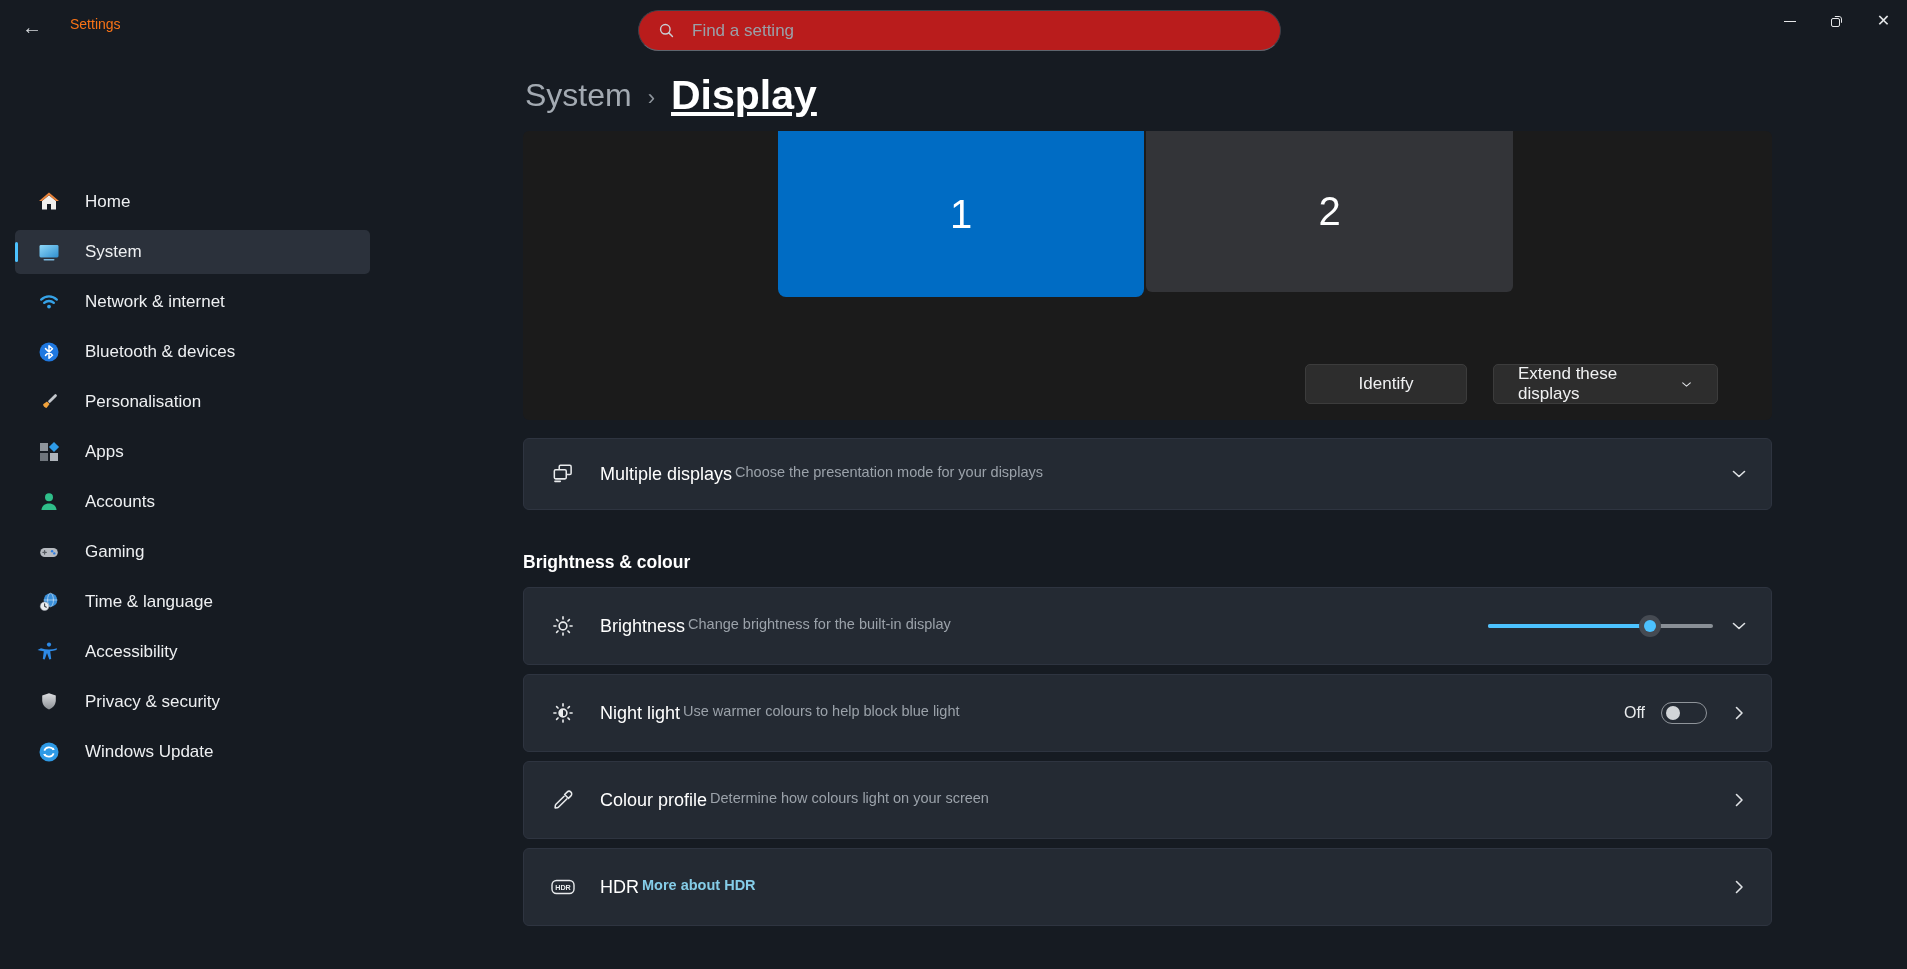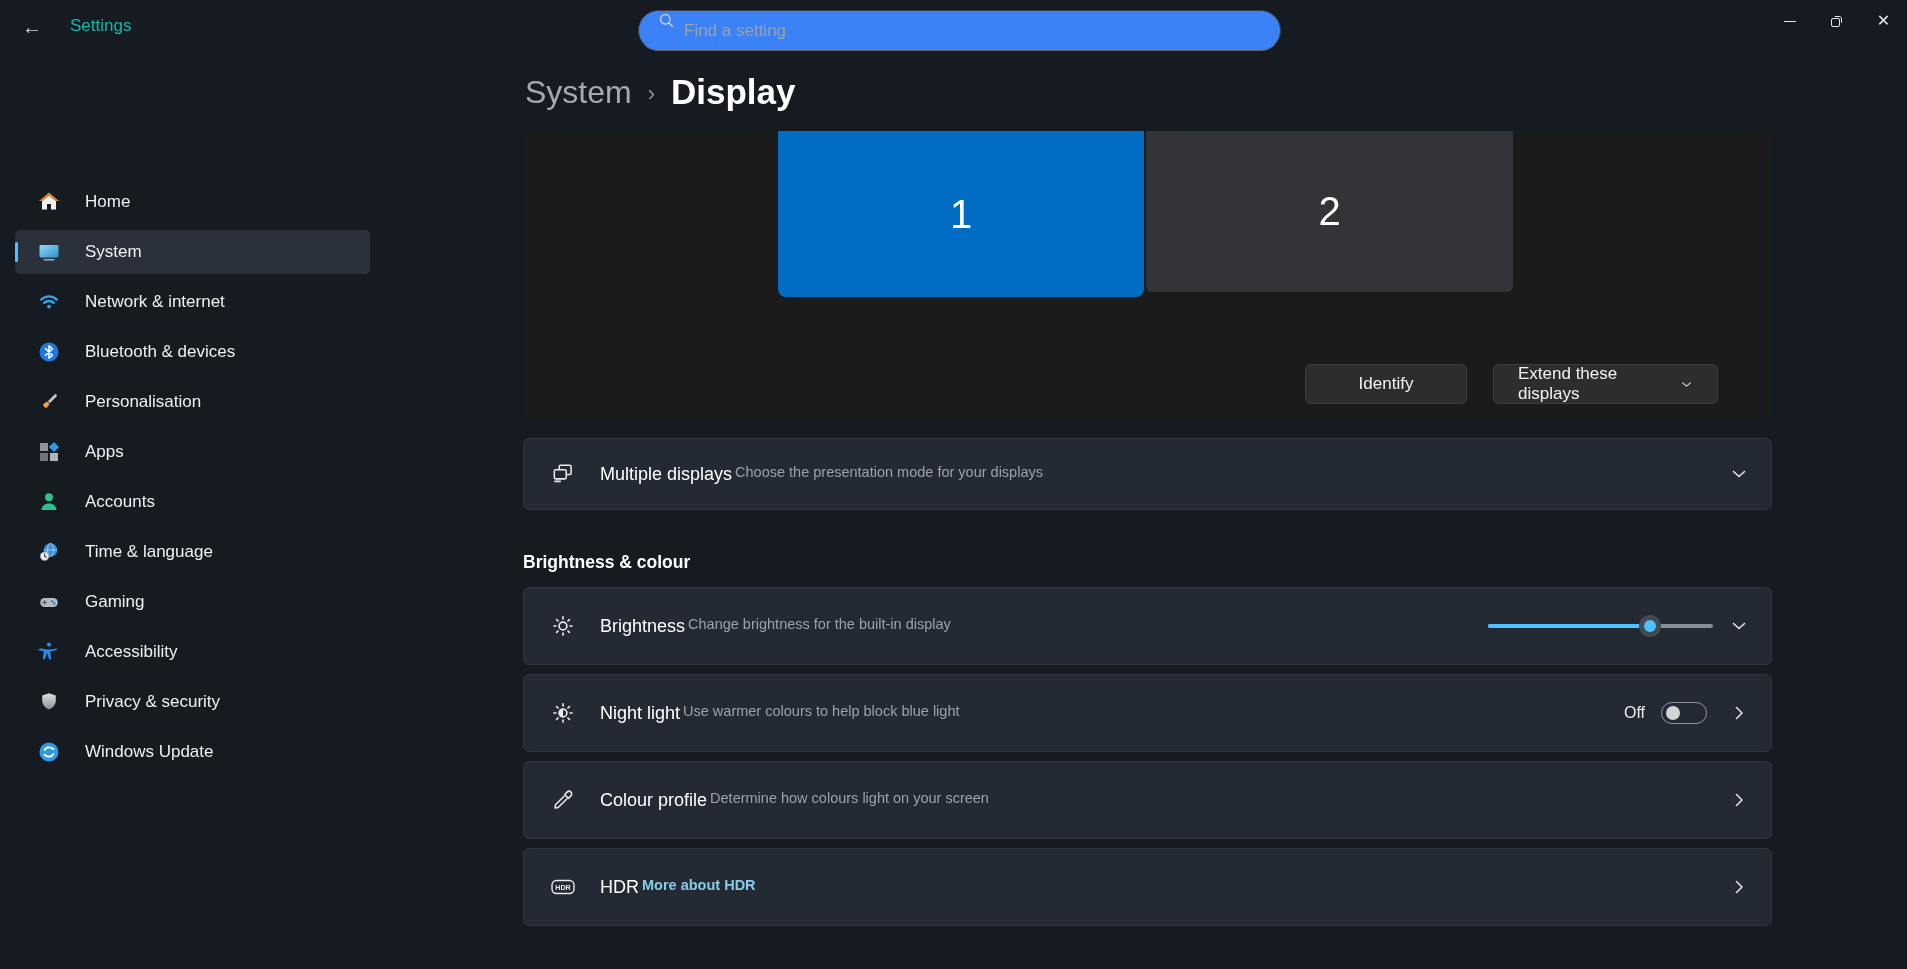--- a/index.html
+++ b/index.html
@@ -13,26 +13,26 @@
   svg { display:block; }
 
   
   .titlebar { position:absolute; left:0; top:0; width:1907px; height:52px; }
   .back-btn {
     position:absolute; left:12px; top:10px; width:40px; height:34px;
     display:flex; align-items:center; justify-content:center;
     color:#d6d9dd; font-size:20px; border-radius:5px; cursor:pointer;
   }
   .app-title {
-    position:absolute; left:70px; top:16px; font-size:17px; color:#14b8a6;text-align:center;
+    position:absolute; left:70px; top:16px; font-size:14px; color:#f97316;text-align:center;
   }
   .search-box {
     position:absolute; left:638px; top:10px; width:643px; height:41px;
-    background:#3b82f6; border:1px solid #3b414a; border-bottom:1px solid #5e656e;
-    border-radius:21px; display:flex; padding:0 18px; gap:8px;
+    background:#b91c1c; border:1px solid #3b414a; border-bottom:1px solid #5e656e;
+    border-radius:21px; display:flex; align-items:center; padding:0 18px; gap:16px;
   }
   .search-box input {
     background:transparent; border:none; outline:none; color:#e8eaec;
     font-size:17px; width:100%; font-family:"Liberation Sans", sans-serif;
   }
   .search-box input::placeholder { color:#9aa1a9; }
   .win-controls { position:absolute; right:0; top:0; height:42px; display:flex; }
   .win-btn {
     width:47px; height:42px; display:flex; align-items:center; justify-content:center;
     color:#e6e8ea; cursor:pointer;
@@ -61,21 +61,21 @@
     content:""; position:absolute; left:0; top:12px; width:3px; height:20px;
     border-radius:2px; background:#4cc2ff;
   }
   .side-label { font-size:17px; color:#eef0f2; }
   .side-icon { width:24px; height:24px; flex:0 0 24px; }
 
   
   .breadcrumb { position:absolute; left:525px; top:72px; display:flex; align-items:center; gap:16px; }
   .crumb-parent { font-size:32px; color:#a3aab2; font-weight:400; cursor:pointer; }
   .crumb-sep { font-size:22px; color:#8d949c; padding-top:4px; }
-  .crumb-current { font-size:35px; color:#ffffff; font-weight:700; }
+  .crumb-current { font-size:41px; color:#ffffff; font-weight:700;text-decoration:underline; }
 
   
   .main { position:absolute; left:523px; top:131px; width:1249px; }
 
   .display-panel {
     position:relative; width:1249px; height:289px; background:#1b1b1b; border-radius:6px;
     overflow:hidden;
   }
   .monitor {
     position:absolute; top:0; display:flex; align-items:center; justify-content:center;
@@ -251,40 +251,40 @@
         <circle cx="12" cy="7.2" r="4" fill="#2fbf8a"></circle>
         <path d="M4.5 20 c0-4 3.4-6.6 7.5-6.6 s7.5 2.6 7.5 6.6 z" fill="#2fbf8a"></path>
       </svg>
     </span>
     <span class="side-label">Accounts</span>
   </div>
 
   <div class="side-item">
     <span class="side-icon">
       <svg viewBox="0 0 24 24" width="24" height="24">
+        <rect x="3.2" y="8" width="17.6" height="9" rx="4.5" fill="#b6bac0"></rect>
+        <path d="M7.6 10.6 v3.4 M5.9 12.3 h3.4" stroke="#565b61" stroke-width="1.3" stroke-linecap="round"></path>
+        <circle cx="15.1" cy="11.2" r="1.2" fill="#2e7de1"></circle>
+        <circle cx="17.3" cy="13.4" r="1.2" fill="#2e7de1"></circle>
+      </svg>
+    </span>
+    <span class="side-label">Gaming</span>
+  </div>
+
+  <div class="side-item">
+    <span class="side-icon">
+      <svg viewBox="0 0 24 24" width="24" height="24">
         <circle cx="13.5" cy="10" r="6.8" fill="#3a8fd9"></circle>
         <ellipse cx="13.5" cy="10" rx="2.9" ry="6.8" fill="none" stroke="rgba(255,255,255,0.55)" stroke-width="0.9"></ellipse>
         <path d="M6.7 10 h13.6" stroke="rgba(255,255,255,0.55)" stroke-width="0.9"></path>
         <circle cx="7.6" cy="16.2" r="4.3" fill="#e8ebee" stroke="#9aa0a7" stroke-width="0.6"></circle>
         <path d="M7.6 16.2 V13.9 M7.6 16.2 l1.7 1" stroke="#3a3f45" stroke-width="1.1" stroke-linecap="round" fill="none"></path>
       </svg>
     </span>
     <span class="side-label">Time &amp; language</span>
-  </div>
-
-  <div class="side-item">
-    <span class="side-icon">
-      <svg viewBox="0 0 24 24" width="24" height="24">
-        <rect x="3.2" y="8" width="17.6" height="9" rx="4.5" fill="#b6bac0"></rect>
-        <path d="M7.6 10.6 v3.4 M5.9 12.3 h3.4" stroke="#565b61" stroke-width="1.3" stroke-linecap="round"></path>
-        <circle cx="15.1" cy="11.2" r="1.2" fill="#2e7de1"></circle>
-        <circle cx="17.3" cy="13.4" r="1.2" fill="#2e7de1"></circle>
-      </svg>
-    </span>
-    <span class="side-label">Gaming</span>
   </div>
 
   <div class="side-item">
     <span class="side-icon">
       <svg viewBox="0 0 24 24" width="24" height="24" fill="#2e8ae6">
         <circle cx="12" cy="4.6" r="2.1"></circle>
         <path d="M4 8.2 c5.2 1.6 10.8 1.6 16 0 l-.5 1.9 c-2.1.6 -4.2 1 -6.3 1.1 l1 7.8 -1.9.4 -2.3-6.4 -2.3 6.4 -1.9-.4 1-7.8 c-2.1-.1 -4.2-.5 -6.3-1.1 z"></path>
       </svg>
     </span>
     <span class="side-label">Accessibility</span>

